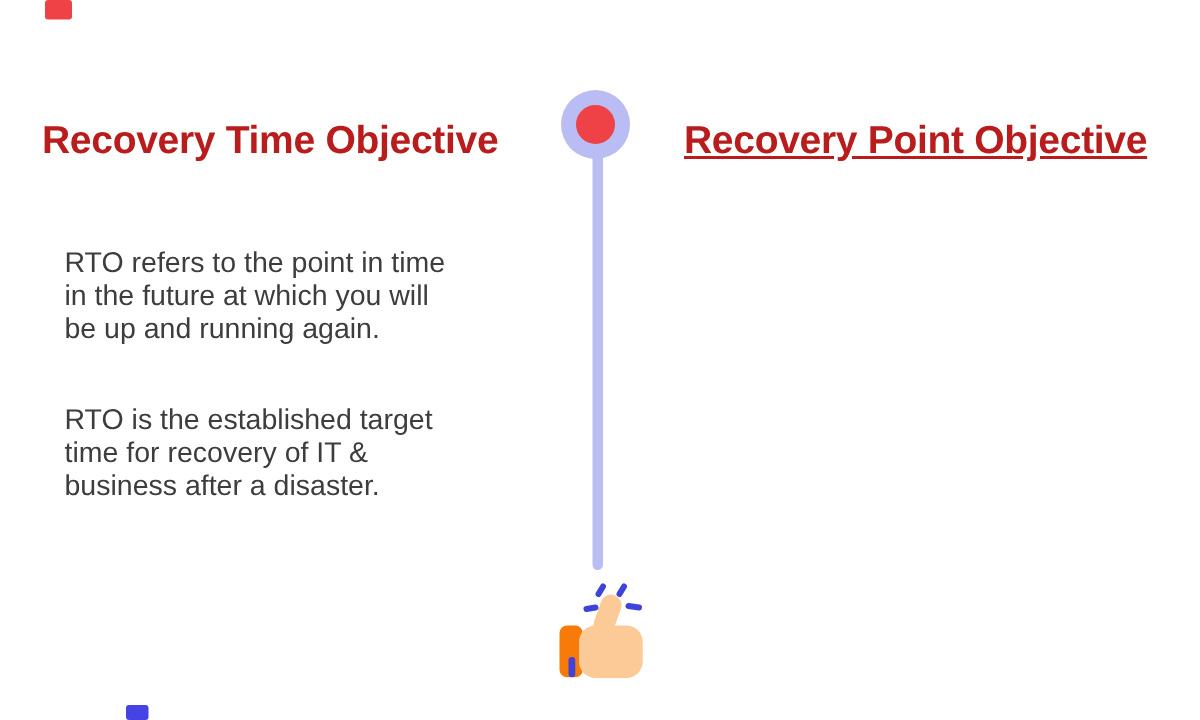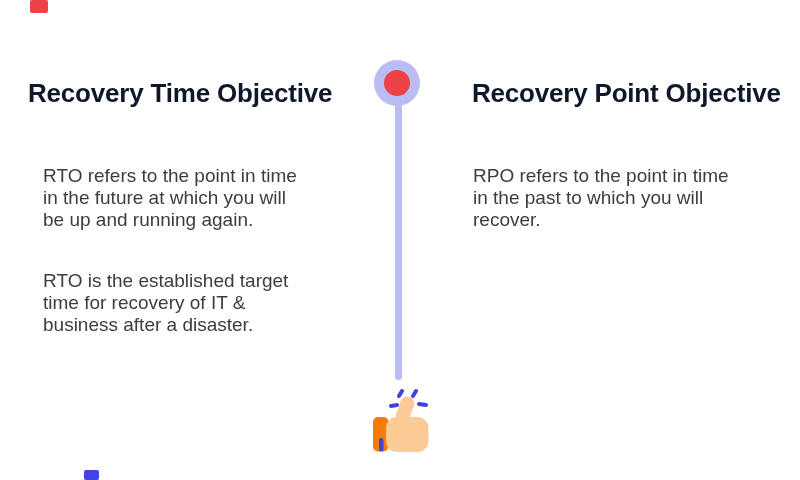--- a/index.html
+++ b/index.html
@@ -13,26 +13,26 @@
     width: 800px;
     height: 480px;
     background: #ffffff;
     overflow: hidden;
   }
   .title {
     position: absolute;
     top: 78px;
     font-size: 26px;
     font-weight: 700;
-    color: #0f172a;
+    color: #b91c1c;
     white-space: nowrap;
     letter-spacing: -0.2px;
   }
   .title.left  { left: 28px; }
-  .title.right { left: 472px; }
+  .title.right { left: 456px; text-decoration: underline; }
   .para {
     position: absolute;
     font-size: 19px;
     line-height: 22px;
     color: #3d3d3d;
     white-space: pre-line;
   }
   .para.l { left: 43px; }
   .para.r { left: 473px; }
   .para.p1 { top: 165px; }
@@ -100,23 +100,20 @@
 
   <div class="title left">Recovery Time Objective</div>
   <div class="para l p2">RTO is the established target
 time for recovery of IT &amp;
 business after a disaster.</div>
   <div class="para l p1">RTO refers to the point in time
 in the future at which you will
 be up and running again.</div>
 
   <div class="title right">Recovery Point Objective</div>
-  <div class="para r p1">RPO refers to the point in time
-in the past to which you will
-recover.</div>
 
   <svg class="thumbs-up" viewBox="0 0 70 72" xmlns="http://www.w3.org/2000/svg">
 
     <rect x="8" y="34" width="15.5" height="34.5" rx="5" fill="#f87a08"></rect>
 
     <rect x="21" y="34" width="42.5" height="35" rx="11" fill="#fbca96"></rect>
 
     <rect x="33" y="13" width="14" height="28" rx="7" fill="#fbca96" transform="rotate(20 40 27)"></rect>
 
     <rect x="14" y="55" width="4.5" height="13.5" rx="2.2" fill="#3e43da"></rect>

